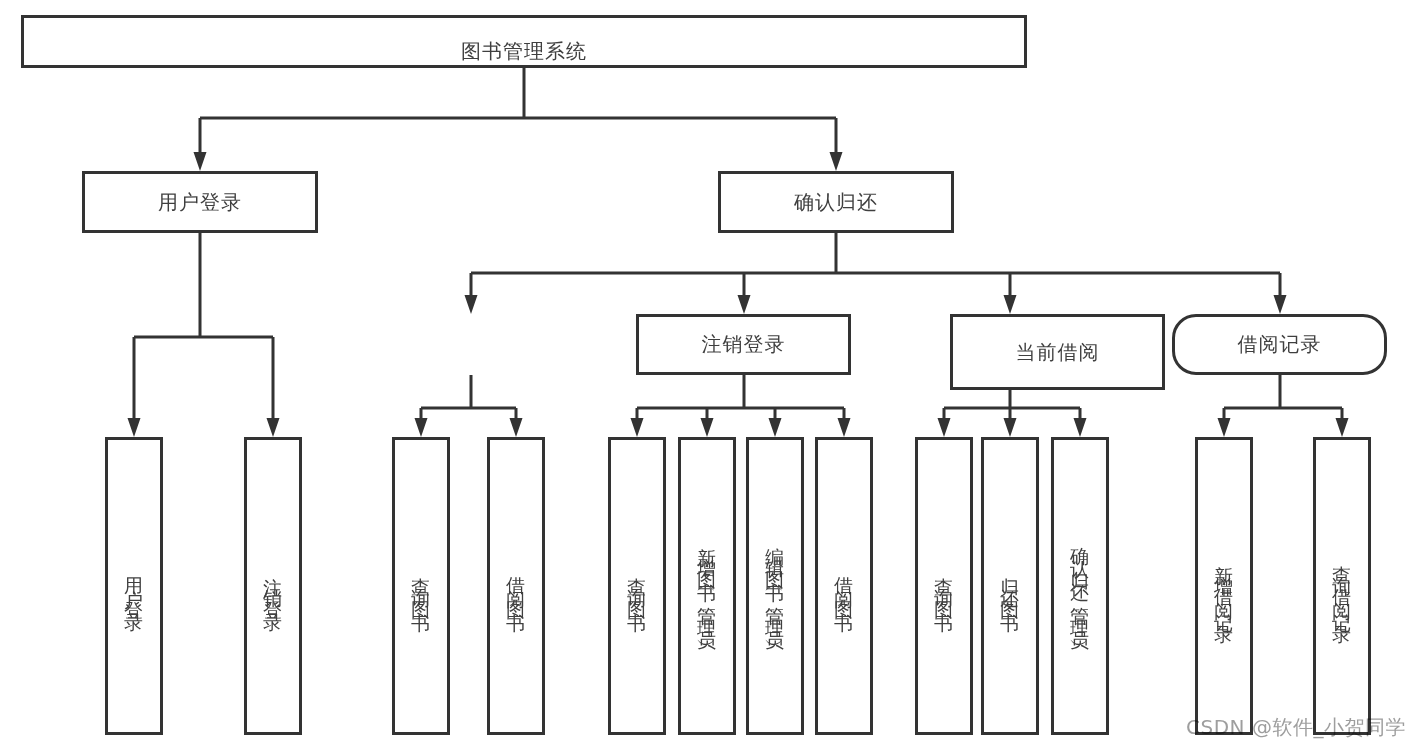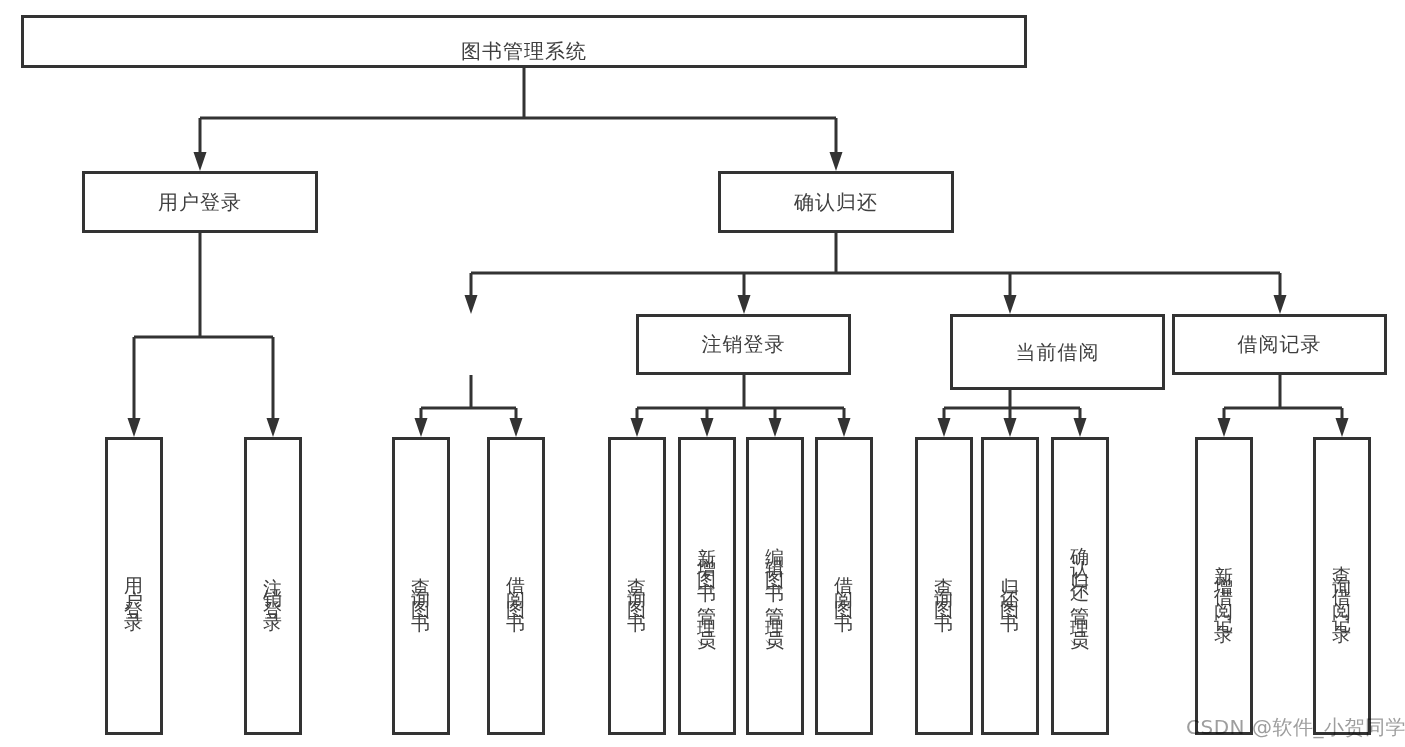--- a/index.html
+++ b/index.html
@@ -57,21 +57,21 @@
   <div class="box h" style="left:718px;top:171px;width:236px;height:62px;">
     <span>确认归还</span>
   </div>
 
   <div class="box h" style="left:636px;top:314px;width:215px;height:61px;">
     <span>注销登录</span>
   </div>
   <div class="box h" style="left:950px;top:314px;width:215px;height:76px;">
     <span>当前借阅</span>
   </div>
-  <div class="box h" style="left:1172px;top:314px;width:215px;height:61px;">
+  <div class="box h" style="left:1172px;top:314px;width:215px;height:61px;border-radius:24px;">
     <span>借阅记录</span>
   </div>
 
   <div class="box v" style="left:105px;top:437px;width:58px;height:298px;">
     <span class="vlabel">用户登录</span>
   </div>
   <div class="box v" style="left:244px;top:437px;width:58px;height:298px;">
     <span class="vlabel">注销登录</span>
   </div>
 

